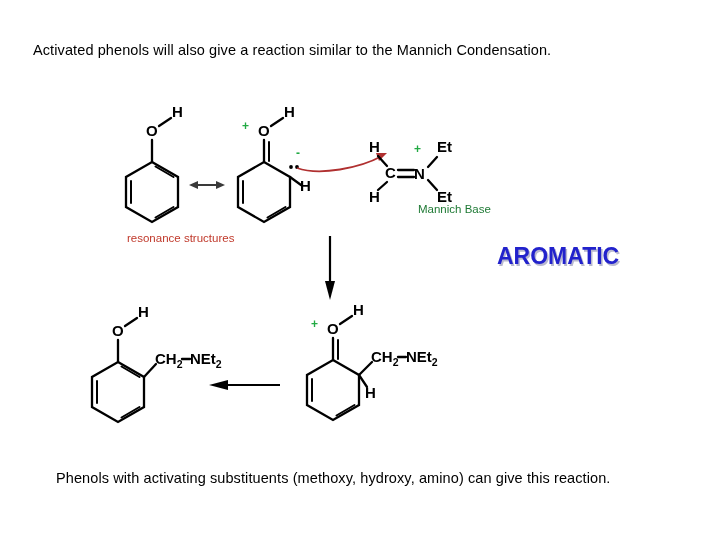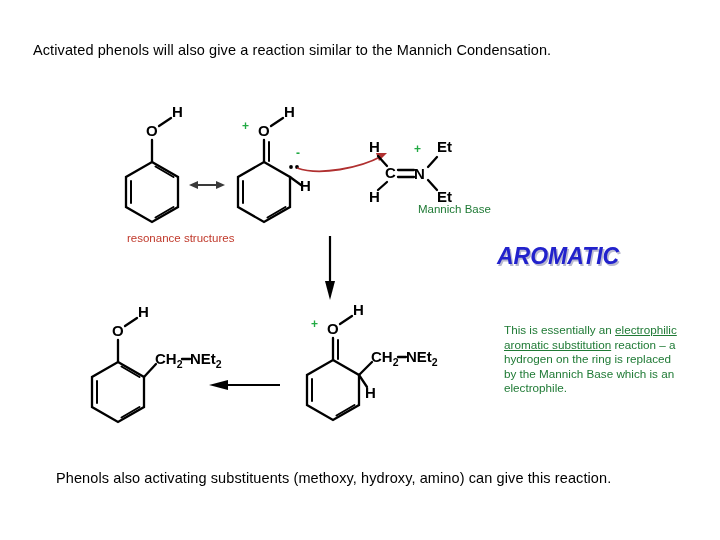--- a/index.html
+++ b/index.html
@@ -58,21 +58,20 @@
   }
   .arom-title {
     left: 497px;
     top: 243px;
     font-size: 23px;
     font-weight: bold;
     color: #2222cc;
     line-height: 26px;
     text-shadow: 1.5px 1.5px 0px #b9b9cf;
     white-space: nowrap;
-    font-style: italic;
   }
   .green-note {
     left: 504px;
     top: 323px;
     width: 180px;
     font-size: 11.7px;
     line-height: 14.6px;
     color: #1f7a35;
   }
   .green-note .ul { text-decoration: underline; }
@@ -103,32 +102,28 @@
   .arrow-gray { stroke: #3a3a3a; stroke-width: 2.0; fill: none; }
   .curly { stroke: #b03030; stroke-width: 1.8; fill: none; }
   .lp { fill: #000; }
 </style>
 </head>
 <body>
 
 <div class="slide">
 
   <div class="abs top-line">Activated phenols will also give a reaction similar to the Mannich Condensation.</div>
-  <div class="abs bottom-line">Phenols also activating substituents (methoxy, hydroxy, amino) can give this reaction.</div>
+  <div class="abs bottom-line">Phenols with activating substituents (methoxy, hydroxy, amino) can give this reaction.</div>
   <div class="abs resonance-label">resonance structures</div>
   <div class="abs mannich-label">Mannich Base</div>
 
   <div class="abs arom-title">
     <div>AROMATIC</div>
   </div>
 
-  <div class="abs green-note">
-    <span>This is essentially an </span><span class="ul">electrophilic</span><br>
-    <span class="ul">aromatic substitution</span><span> reaction – a hydrogen on the ring is replaced by the Mannich Base which is an electrophile.</span>
-  </div>
 
   <svg class="chem" viewBox="0 0 720 540">
 
     <g>
 
       <polygon class="bond" points="152,162 178,177 178,207 152,222 126,207 126,177"></polygon>
 
       <line class="bond-thin" x1="131" y1="181" x2="131" y2="203"></line>
       <line class="bond-thin" x1="155.5" y1="166.5" x2="173.5" y2="177"></line>
       <line class="bond-thin" x1="155.5" y1="217.5" x2="173.5" y2="207"></line>

